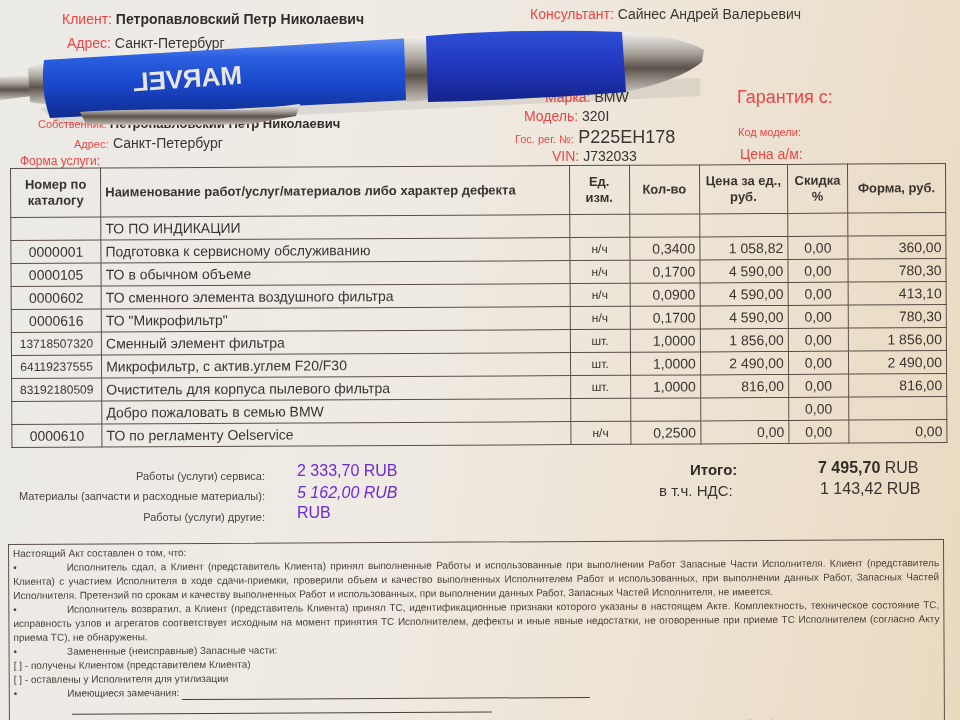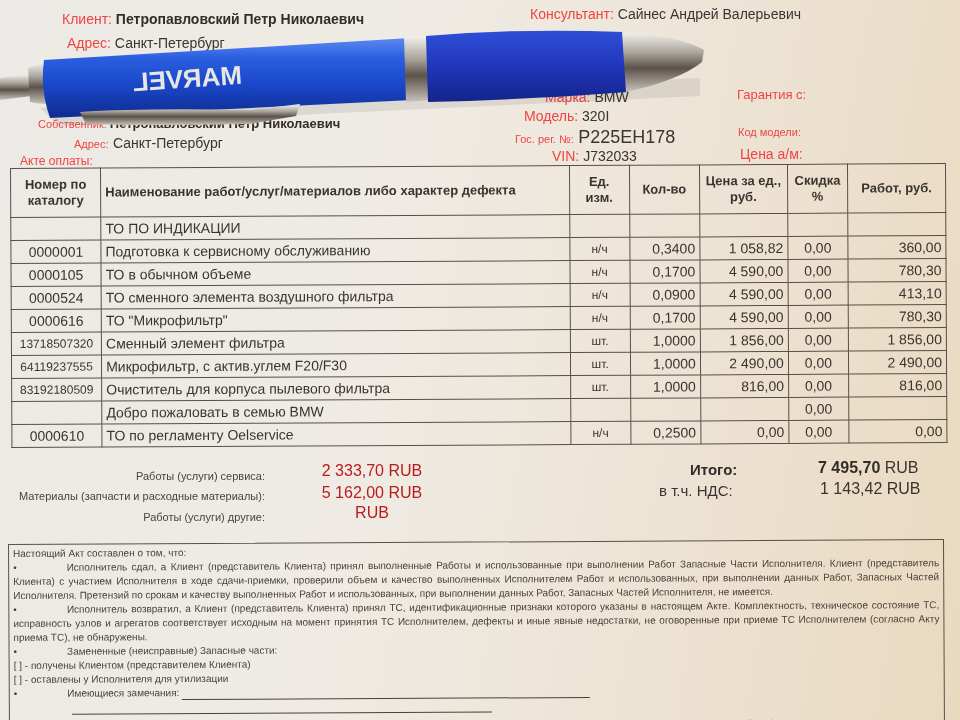--- a/index.html
+++ b/index.html
@@ -24,21 +24,21 @@
       border: 1.5px solid #5a4f48; padding: 0 4px; height: 22px;
     }
     table.items th { font-weight: bold; font-size: 13px; height: 48px; text-align: center; line-height: 16px; }
     table.items td.c { text-align: center; }
     table.items td.r { text-align: right; }
     table.items td.l { text-align: left; }
     table.items td.unit { font-size: 12px; }
 
     
     .tot-lbl { font-size: 11px; color: #4a4340; text-align: right; width: 280px; }
-    .tot-val { font-size: 16px; color: #b91c1c; text-align: center; width: 150px; }
+    .tot-val { font-size: 16px; color: #6d28d9; text-align: left; width: 150px; }
 
     
     .act {
       position: absolute; left: 8px; top: 544px; width: 936px; height: 190px;
       border: 1.5px solid #5a4f48; font-size: 10px; color: #4a4139; line-height: 14px;
       padding: 2px 4px; box-sizing: border-box;
       transform: rotate(-0.3deg); transform-origin: left top;
     }
     .act p { margin: 0; text-align: justify; }
     .act .ind { padding-left: 50px; }
@@ -63,39 +63,39 @@
   <span>Сайнес Андрей Валерьевич</span>
 </div>
 <div class="abs" style="left:38px; top:116px; font-size:11px;">
   <span class="lbl">Собственник:</span>
   <span class="bold" style="font-size:13px;">Петропавловский Петр Николаевич</span>
 </div>
 <div class="abs" style="left:74px; top:134px;">
   <span class="lbl" style="font-size:11px;">Адрес:</span>
   <span style="font-size:14px;">Санкт-Петербург</span>
 </div>
-<div class="abs lbl" style="left:20px; top:154px; font-size:12px;">Акте оплаты:</div>
+<div class="abs lbl" style="left:20px; top:154px; font-size:12px;">Форма услуги:</div>
 
 <div class="abs hdr" style="left:545px; top:89px;">
   <span class="lbl">Марка:</span>
   <span>BMW</span>
 </div>
 <div class="abs hdr" style="left:524px; top:108px;">
   <span class="lbl">Модель:</span>
   <span>320I</span>
 </div>
 <div class="abs" style="left:515px; top:127px;">
   <span class="lbl" style="font-size:11px;">Гос. рег. №:</span>
   <span style="font-size:18px;">P225EH178</span>
 </div>
 <div class="abs hdr" style="left:552px; top:148px;">
   <span class="lbl">VIN:</span>
   <span>J732033</span>
 </div>
-<div class="abs lbl" style="left:737px; top:87px; font-size:13px;">Гарантия с:</div>
+<div class="abs lbl" style="left:737px; top:87px; font-size:18px;">Гарантия с:</div>
 <div class="abs lbl" style="left:738px; top:126px; font-size:11px;">Код модели:</div>
 <div class="abs lbl" style="left:740px; top:146px; font-size:14px;">Цена а/м:</div>
 
 <table class="items">
   <colgroup>
     <col style="width:90px">
       <col style="width:468px">
       <col style="width:60px">
     <col style="width:70px">
       <col style="width:88px">
@@ -103,21 +103,21 @@
       <col style="width:98px">
   </colgroup>
   <thead>
     <tr>
       <th>Номер по каталогу</th>
       <th style="text-align:left;">Наименование работ/услуг/материалов либо характер дефекта</th>
       <th>Ед. изм.</th>
       <th>Кол-во</th>
       <th>Цена за ед., руб.</th>
       <th>Скидка %</th>
-      <th>Работ, руб.</th>
+      <th>Форма, руб.</th>
     </tr>
   </thead>
   <tbody>
     <tr>
       <td class="c"></td>
       <td class="l">ТО ПО ИНДИКАЦИИ</td>
       <td class="c unit"></td>
       <td class="r"></td>
       <td class="r"></td>
       <td class="c"></td>
@@ -135,21 +135,21 @@
     <tr>
       <td class="c">0000105</td>
       <td class="l">ТО в обычном объеме</td>
       <td class="c unit">н/ч</td>
       <td class="r">0,1700</td>
       <td class="r">4 590,00</td>
       <td class="c">0,00</td>
       <td class="r">780,30</td>
     </tr>
     <tr>
-      <td class="c">0000524</td>
+      <td class="c">0000602</td>
       <td class="l">ТО сменного элемента воздушного фильтра</td>
       <td class="c unit">н/ч</td>
       <td class="r">0,0900</td>
       <td class="r">4 590,00</td>
       <td class="c">0,00</td>
       <td class="r">413,10</td>
     </tr>
     <tr>
       <td class="c">0000616</td>
       <td class="l">ТО "Микрофильтр"</td>
@@ -203,21 +203,21 @@
       <td class="r">0,00</td>
       <td class="c">0,00</td>
       <td class="r">0,00</td>
     </tr>
   </tbody>
 </table>
 
 <div class="abs tot-lbl" style="left:-15px; top:470px;">Работы (услуги) сервиса:</div>
 <div class="abs tot-val" style="left:297px; top:462px;">2 333,70 RUB</div>
 <div class="abs tot-lbl" style="left:-15px; top:490px;">Материалы (запчасти и расходные материалы):</div>
-<div class="abs tot-val" style="left:297px; top:484px;">5 162,00 RUB</div>
+<div class="abs tot-val" style="left:297px; top:484px;font-style:italic;">5 162,00 RUB</div>
 <div class="abs tot-lbl" style="left:-15px; top:511px;">Работы (услуги) другие:</div>
 <div class="abs tot-val" style="left:297px; top:504px;">RUB</div>
 
 <div class="abs" style="left:690px; top:461px; font-size:15px; font-weight:bold; color:#332d2a;">Итого:</div>
 <div class="abs" style="left:818px; top:459px; font-size:16px; text-align:right;">
   <span style="font-weight:bold; color:#332d2a;">7 495,70</span>
   <span>RUB</span>
 </div>
 <div class="abs" style="left:659px; top:482px; font-size:15px;">в т.ч. НДС:</div>
 <div class="abs" style="left:820px; top:480px; font-size:16px;">1 143,42 RUB</div>

